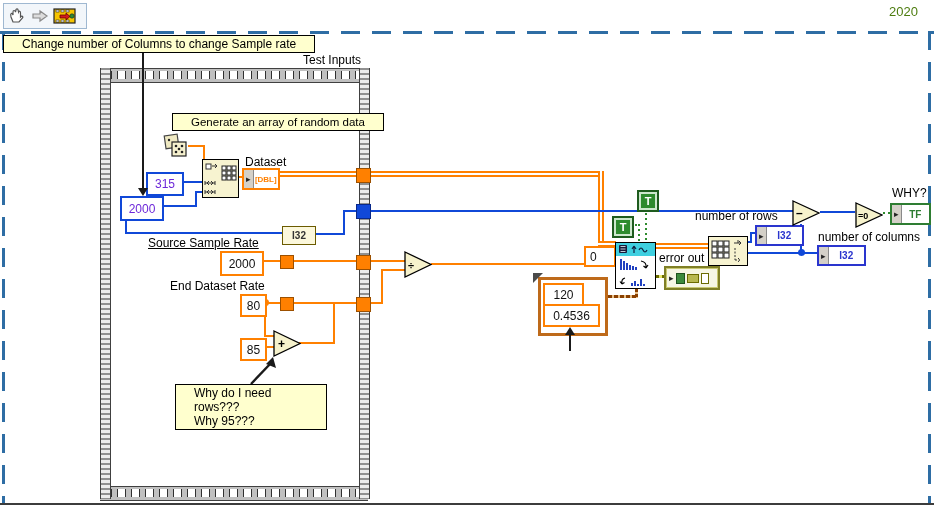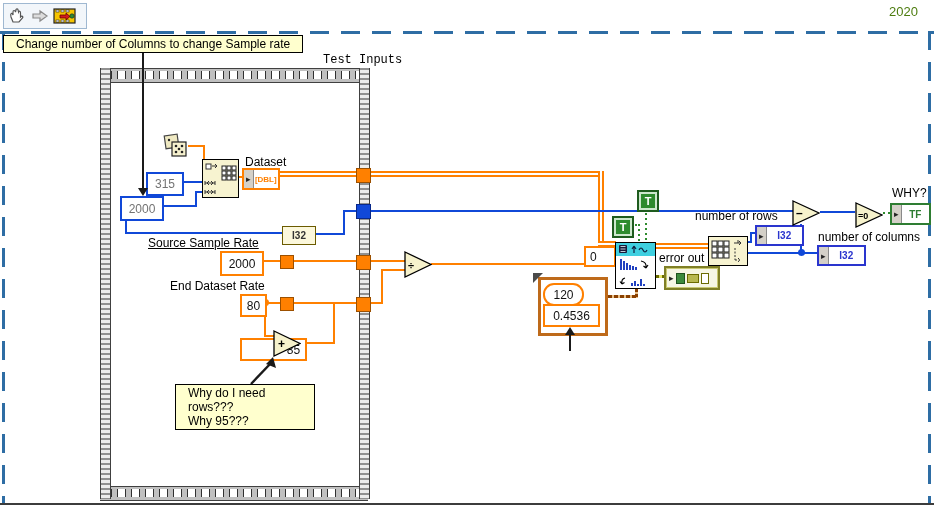--- a/index.html
+++ b/index.html
@@ -1,37 +1,37 @@
 <!DOCTYPE html>
 <html><head>
 <meta charset="utf-8">
 <style>
   html,body{margin:0;padding:0;background:#fff;}
   #stage{position:relative;width:934px;height:506px;background:#fff;overflow:hidden;
          font-family:"Liberation Sans","DejaVu Sans",sans-serif;font-size:12px;color:#000;}
   .abs{position:absolute;}
   .lbl{position:absolute;white-space:nowrap;color:#000;font-size:12px;line-height:14px;}
-  .cmt{position:absolute;background:#FFFFCE;border:1px solid #000;padding:1px 12px;
+  .cmt{position:absolute;background:#FFFFCE;border:1px solid #000;padding:1px 18px;
        font-size:12px;line-height:14px;white-space:nowrap;z-index:30;}
   
   .wo{position:absolute;background:#FF8000;z-index:5;}
   .wb{position:absolute;background:#1048D8;z-index:5;}
   .wdblh{position:absolute;height:6px;z-index:5;
         background:linear-gradient(180deg,#FF8000 0 2px,#fff 2px 4px,#FF8000 4px 6px);}
   .wdblv{position:absolute;width:6px;z-index:5;
         background:linear-gradient(90deg,#FF8000 0 2px,#fff 2px 4px,#FF8000 4px 6px);}
   .wgnh{position:absolute;height:2px;z-index:6;background:repeating-linear-gradient(90deg,#2E8B2E 0 2px,transparent 2px 5px);}
   .wgnv{position:absolute;width:2px;z-index:6;background:repeating-linear-gradient(180deg,#2E8B2E 0 2px,transparent 2px 5px);}
   .wbrh{position:absolute;height:3px;z-index:6;background:repeating-linear-gradient(90deg,#8A4000 0 4px,#E8C089 4px 6px);}
   .wbrv{position:absolute;width:3px;z-index:6;background:repeating-linear-gradient(180deg,#8A4000 0 4px,#E8C089 4px 6px);}
   .werh{position:absolute;height:3px;z-index:6;background:repeating-linear-gradient(90deg,#6B6B00 0 3px,#E6E66B 3px 6px);}
   
   .const{position:absolute;background:#fff;display:flex;align-items:center;justify-content:center;
          font-size:12px;z-index:20;}
-  .cblue{border:2px solid #1048D8;color:#737373;text-align:center;}
+  .cblue{border:2px solid #1048D8;color:#6d28d9;text-align:center;}
   .corange{border:2px solid #FF8000;color:#111;}
   .tunnel{position:absolute;z-index:8;}
   .t-orange{background:#FF8000;border:1px solid #9C5000;}
   .t-blue{background:#1048D8;border:1px solid #08288A;}
   .jsq{position:absolute;width:12px;height:12px;background:#FF8000;border:1px solid #9C5000;z-index:7;}
   .jdot{position:absolute;width:7px;height:7px;border-radius:50%;background:#1048D8;z-index:7;}
   .ind{position:absolute;background:#fff;display:flex;align-items:center;z-index:20;}
   .ind .tab{background:#D4D0C8;border-right:1px solid #8A8A8A;color:#222;font-size:9px;
             padding:0 2px;height:100%;display:flex;align-items:center;}
   .ind .tx{flex:1;text-align:center;font-weight:bold;font-size:11px;letter-spacing:0;}
@@ -87,26 +87,27 @@
 
   <div class="dash-h" style="left:0;top:31px;width:934px;"></div>
   <div class="dash-v" style="left:2px;top:31px;height:472px;"></div>
   <div class="dash-v" style="left:928px;top:31px;height:472px;"></div>
   <div class="abs" style="left:0;top:503px;width:934px;height:2px;background:#3C3C3C;"></div>
 
   <div class="cmt" style="left:3px;top:35px;">Change number of Columns to change Sample rate</div>
   <div class="arrowline" style="left:142px;top:53px;width:2px;height:136px;"></div>
   <div class="arrowhead-down" style="left:138px;top:188px;"></div>
 
-  <div class="lbl" style="left:323px;top:53px;font-family:Liberation Mono, monospace;">Test Inputs</div>
+  <div class="lbl" style="left:303px;top:53px;">Test Inputs</div>
   <div class="strip-h" style="left:100px;top:68px;width:268px;"></div>
   <div class="strip-h" style="left:100px;top:486px;width:268px;"></div>
   <div class="strip-v" style="left:100px;top:68px;height:431px;"></div>
   <div class="strip-v" style="left:359px;top:68px;height:431px;"></div>
 
+  <div class="cmt" style="left:172px;top:113px;font-size:11.5px;">Generate an array of random data</div>
   <svg class="node" style="left:163px;top:133px;" width="26" height="26">
     <rect x="2" y="2" width="13" height="13" fill="#EFE9C2" stroke="#444" stroke-width="1.2" transform="rotate(-8 8 8)"></rect>
     <rect x="9" y="9" width="14" height="14" fill="#F6F1CE" stroke="#222" stroke-width="1.2"></rect>
     <circle cx="13" cy="13" r="1.3" fill="#222"></circle>
       <circle cx="19" cy="13" r="1.3" fill="#222"></circle>
     <circle cx="16" cy="16" r="1.3" fill="#222"></circle>
       <circle cx="13" cy="19" r="1.3" fill="#222"></circle>
     <circle cx="19" cy="19" r="1.3" fill="#222"></circle>
       <circle cx="6" cy="7" r="1.2" fill="#222"></circle>
   </svg>
@@ -172,21 +173,21 @@
 
   <div class="lbl" style="left:170px;top:279px;">End Dataset Rate</div>
   <div class="const corange" style="left:240px;top:294px;width:23px;height:19px;">80</div>
   <div class="wo" style="left:263px;top:302px;width:95px;height:2px;"></div>
   <div class="jdot" style="left:262px;top:299px;background:#FF8000;"></div>
   <div class="jsq" style="left:280px;top:297px;"></div>
   <div class="tunnel t-orange" style="left:356px;top:297px;width:13px;height:13px;"></div>
   <div class="wo" style="left:264px;top:303px;width:2px;height:33px;"></div>
   <div class="wo" style="left:264px;top:335px;width:10px;height:2px;"></div>
 
-  <div class="const corange" style="left:240px;top:338px;width:23px;height:19px;padding-left:40px;">85</div>
+  <div class="const corange" style="left:240px;top:338px;width:23px;height:19px;">85</div>
   <div class="wo" style="left:263px;top:346px;width:11px;height:2px;"></div>
   <svg class="node" style="left:273px;top:330px;" width="28" height="27">
     <polygon points="1,1 27,13.5 1,26" fill="#F6F2CC" stroke="#000" stroke-width="1.3"></polygon>
     <text x="5" y="18" font-size="12" font-weight="bold">+</text>
   </svg>
   <div class="wo" style="left:299px;top:342px;width:36px;height:2px;"></div>
   <div class="wo" style="left:333px;top:303px;width:2px;height:41px;"></div>
 
   <div class="cmt" style="left:175px;top:384px;white-space:normal;width:114px;">
     <div>Why do I need rows???</div>
@@ -201,21 +202,21 @@
     <polygon points="1,1 27,13.5 1,26" fill="#F6F2CC" stroke="#000" stroke-width="1.3"></polygon>
     <text x="4" y="18" font-size="11" font-weight="bold">÷</text>
   </svg>
   <div class="wo" style="left:369px;top:302px;width:14px;height:2px;"></div>
   <div class="wo" style="left:381px;top:270px;width:2px;height:34px;"></div>
   <div class="wo" style="left:381px;top:269px;width:24px;height:2px;"></div>
   <div class="wo" style="left:431px;top:263px;width:185px;height:2px;"></div>
 
   <div class="fold" style="left:533px;top:273px;"></div>
   <div class="abs" style="left:538px;top:277px;width:64px;height:53px;background:#fff;border:3px solid #BE6A1A;z-index:19;"></div>
-  <div class="const corange" style="left:543px;top:283px;width:37px;height:19px;border-radius:11px;">120</div>
+  <div class="const corange" style="left:543px;top:283px;width:37px;height:19px;">120</div>
   <div class="const corange" style="left:543px;top:304px;width:53px;height:19px;">0.4536</div>
   <div class="wbrh" style="left:602px;top:295px;width:36px;"></div>
   <div class="wbrv" style="left:635px;top:288px;height:9px;"></div>
   <div class="arrowline" style="left:569px;top:333px;width:2px;height:18px;"></div>
   <div class="arrowhead-up" style="left:565px;top:327px;"></div>
 
   <div class="const corange" style="left:584px;top:246px;width:24px;height:17px;justify-content:flex-start;padding-left:4px;">0</div>
   <div class="wo" style="left:608px;top:253px;width:8px;height:2px;"></div>
 
   <div class="tconst" style="left:637px;top:190px;">

